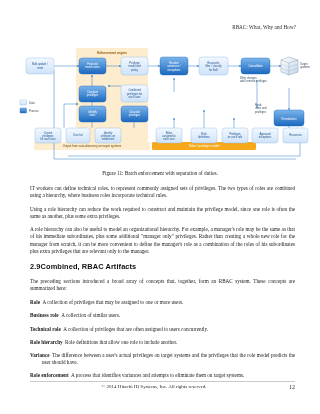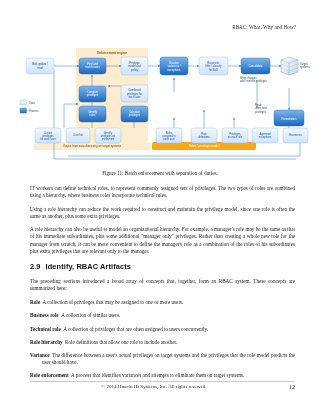--- a/index.html
+++ b/index.html
@@ -73,21 +73,21 @@
   }
 
   h2.section-head {
     margin: 7px 0 7.5px 0;
     font-size: 7.4px;
     font-weight: bold;
     font-family: "Liberation Sans", sans-serif;
     color: #111111;
     letter-spacing: .1px;
   }
-  h2.section-head .num { margin-right: 5px; }
+  h2.section-head .num { }
 
   dl.defs { margin: 0; }
   dl.defs .def {
     margin: 0 0 6.2px 0;
     font-size: 5.15px;
     line-height: 7.1px;
     text-align: justify;
     color: #191919;
     text-indent: 0;
     padding-left: 12px;
@@ -321,21 +321,21 @@
   </div>
 
   <div class="figure-caption">Figure 11: Batch enforcement with separation of duties.</div>
 
   <div class="body-col">
     <p class="para">IT workers can define technical roles, to represent commonly assigned sets of privileges. The two types of roles are combined using a hierarchy, where business roles incorporate technical rules.</p>
     <p class="para">Using a role hierarchy can reduce the work required to construct and maintain the privilege model, since one role is often the same as another, plus some extra privileges.</p>
     <p class="para">A role hierarchy can also be useful to model an organizational hierarchy. For example, a manager's role may be the same as that of his immediate subordinates, plus some additional "manager only" privileges. Rather than creating a whole new role for the manager from scratch, it can be more convenient to define the manager's role as a combination of the roles of his subordinates plus extra privileges that are relevant only to the manager.</p>
 
     <h2 class="section-head">
-      <span class="num">2.9</span><span>Identify, RBAC Artifacts</span>
+      <span class="num">2.9</span><span>Combined, RBAC Artifacts</span>
     </h2>
 
     <p class="para">The preceding sections introduced a broad array of concepts that, together, form an RBAC system. These concepts are summarized here:</p>
 
     <dl class="defs">
       <div class="def">
         <span class="term">Role</span><span>A collection of privileges that may be assigned to one or more users.</span>
       </div>
       <div class="def">
         <span class="term">Business role</span><span>A collection of similar users.</span>

